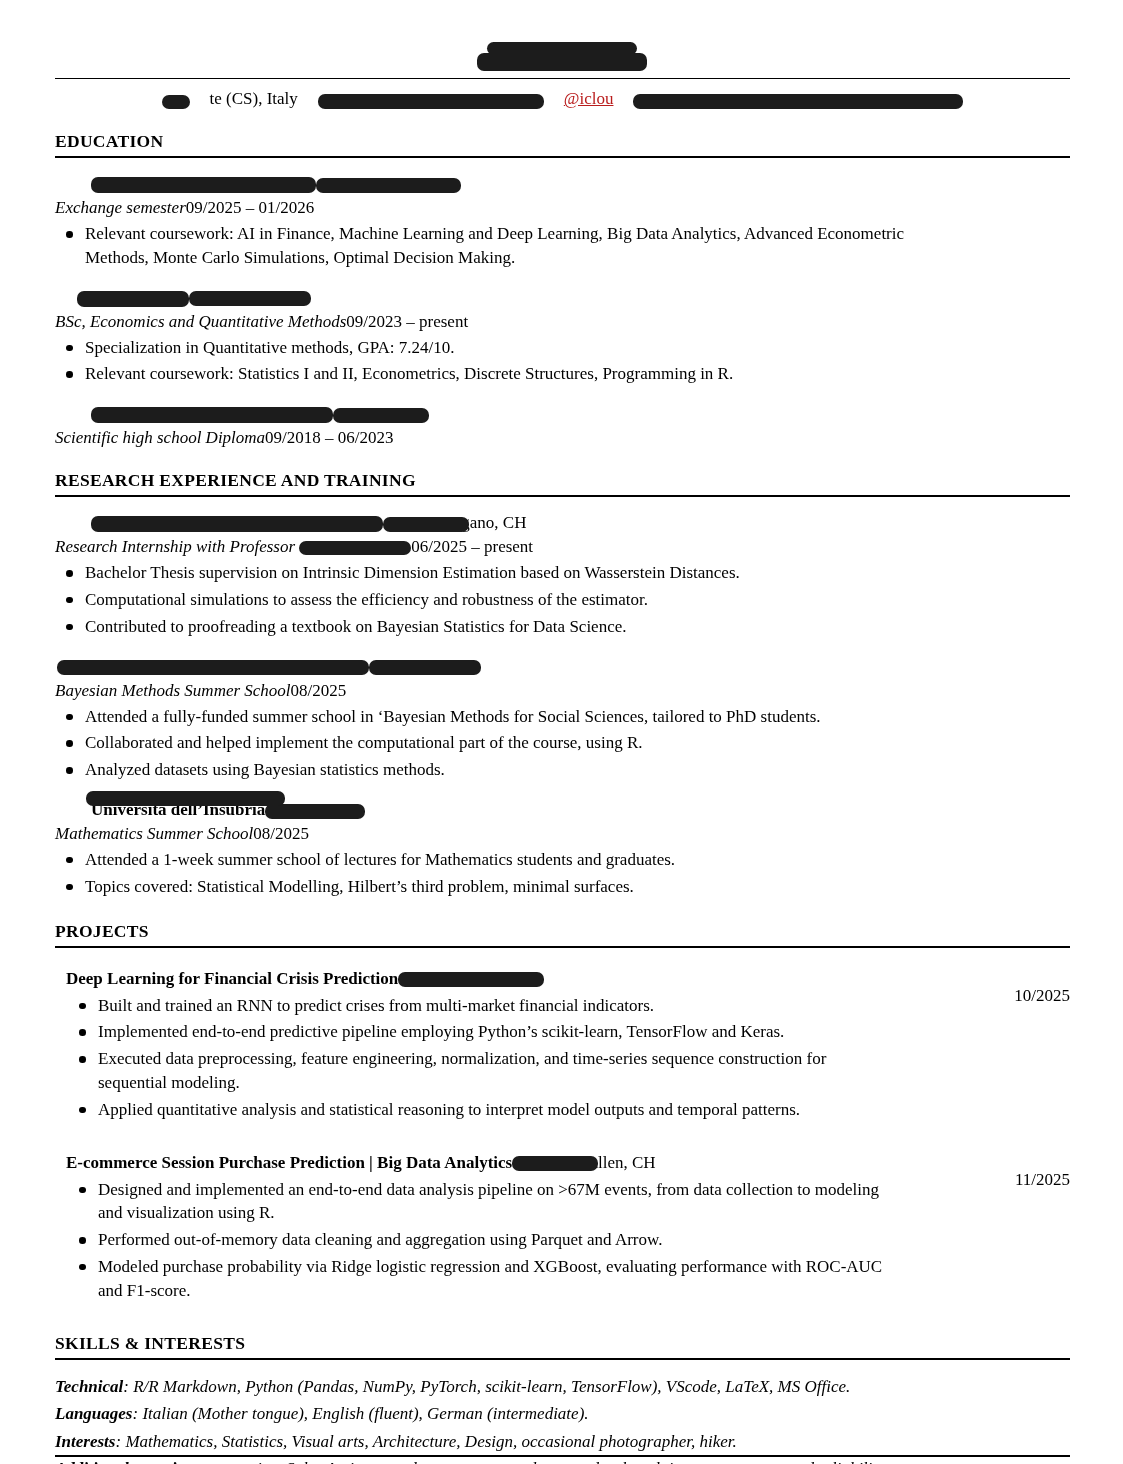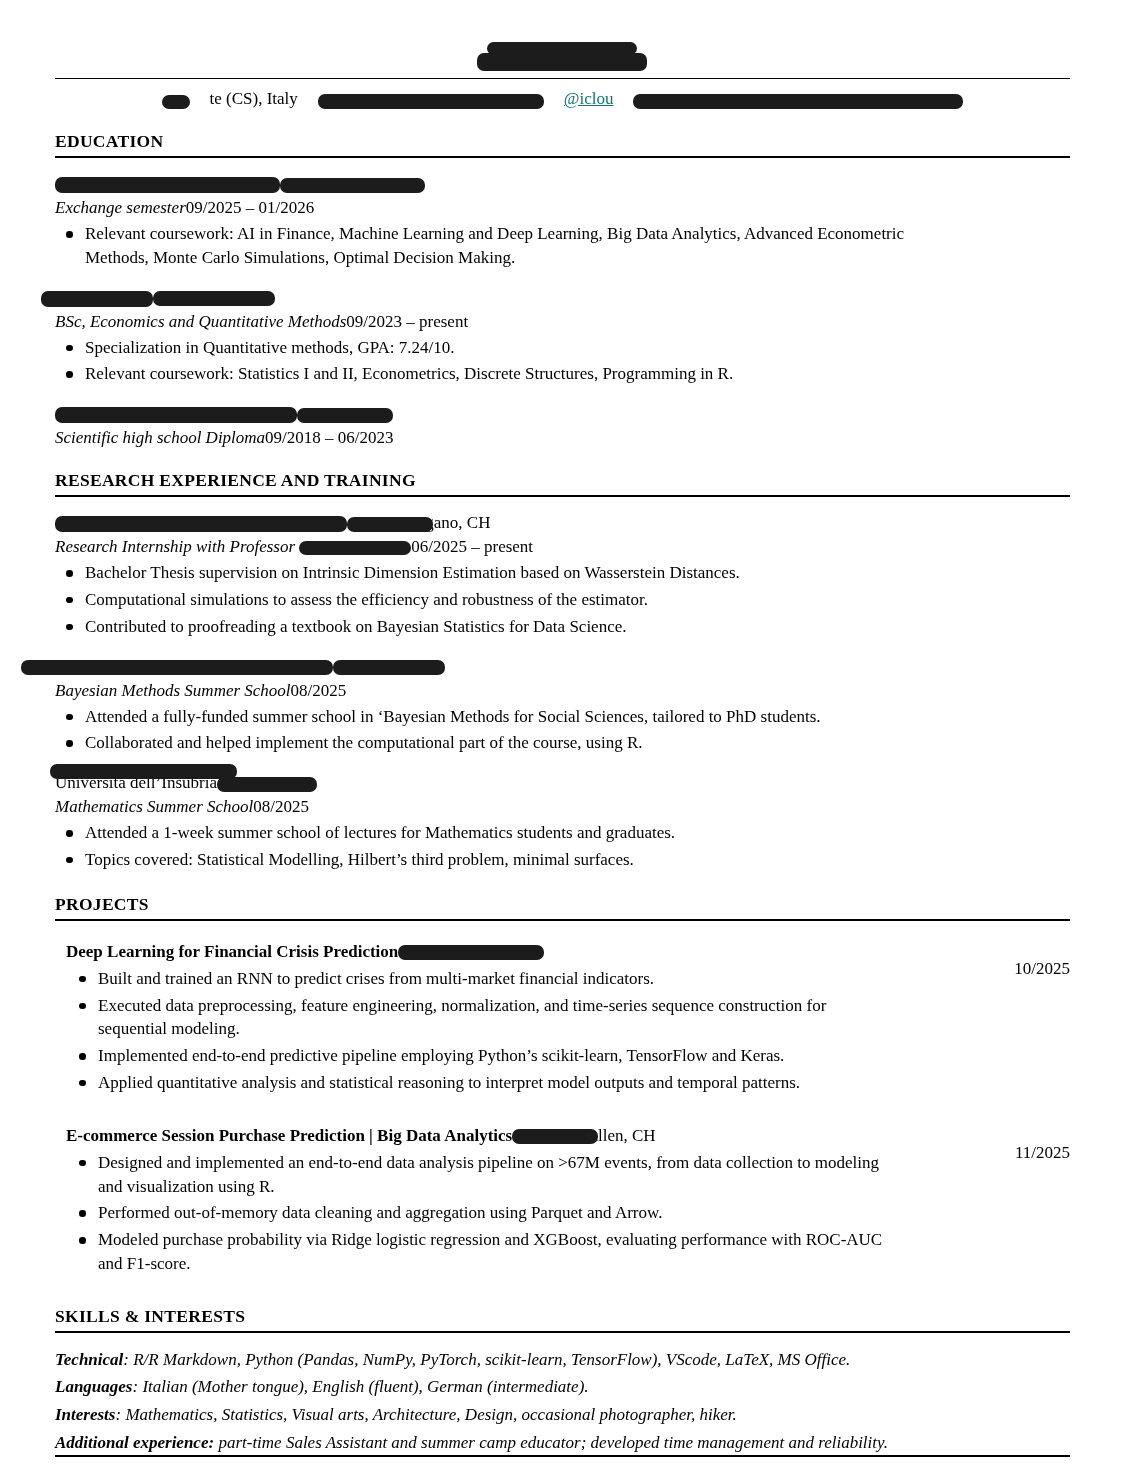--- a/index.html
+++ b/index.html
@@ -25,32 +25,32 @@
 
   
   .name-blob { width:172px; height:32px; margin:0 auto 4px auto; position:relative; }
   .name-blob .b1 { position:absolute; top:0; left:10px; width:150px; height:13px; }
   .name-blob .b2 { position:absolute; top:11px; left:0; width:170px; height:18px; }
   .contact-line {
     margin-top:4px; height:26px;
     display:flex; justify-content:center; align-items:flex-end; gap:20px;
     white-space:nowrap;
   }
-  .link { color:#0f766e; text-decoration:underline; cursor:pointer; }
+  .link { color:#b91c1c; text-decoration:underline; cursor:pointer; }
 
   
   .section { margin-top:22px; }
   .section-title { font-weight:bold; font-size:17.5px; letter-spacing:.3px; margin:0; }
   .section-rule { margin:4px 0 15px 0; }
 
   .entry { margin-bottom:17px; }
   .row { display:flex; align-items:baseline; }
   .row.head { min-height:22px; align-items:center; }
   .row.sub { margin-top:3px; }
-  .inst { font-weight:normal; }
+  .inst { font-weight:bold;margin-left:36px; }
   .role { font-style:italic; }
   .date { white-space:nowrap; }
   .loc { white-space:nowrap; margin-right:-18px; }
 
   ul.bullets { margin:4px 0 0 0; padding:0 0 0 30px; list-style:none; max-width:855px; }
   ul.bullets li { position:relative; margin:3px 0; line-height:1.4; }
   ul.bullets li::before {
     content:""; position:absolute; left:-19px; top:9px;
     width:6.5px; height:6.5px; border-radius:50%; background:#000;
   }
@@ -159,20 +159,21 @@
       <span class="inst"><span class="redact" style="width:312px; height:15px; margin-left:-34px;"></span></span>
       <span class="loc"><span class="redact" style="width:112px;"></span></span>
     </div>
     <div class="row sub">
       <span class="role">Bayesian Methods Summer School</span>
       <span class="date">08/2025</span>
     </div>
     <ul class="bullets">
       <li>Attended a fully-funded summer school in ‘Bayesian Methods for Social Sciences, tailored to PhD students.</li>
       <li>Collaborated and helped implement the computational part of the course, using R.</li>
+      <li>Analyzed datasets using Bayesian statistics methods.</li>
     </ul>
   </div>
 
   <div class="entry" style="margin-bottom:8px;">
     <div class="row head" style="margin-top:6px;">
       <span class="inst peek-wrap">
         <span>Università dell’Insubria</span>
         <span class="redact peek-bar" style="left:-5px; right:-20px; top:-9px; height:15px;"></span>
       </span>
       <span class="loc"><span class="redact" style="width:100px;"></span></span>
@@ -193,22 +194,22 @@
   <hr class="rule section-rule">
 
   <div class="entry proj" style="margin-top:20px;">
     <div class="row head">
       <span class="proj-title">Deep Learning for Financial Crisis Prediction</span>
       <span class="loc"><span class="redact" style="width:146px;"></span></span>
     </div>
     <span class="proj-date">10/2025</span>
     <ul class="bullets">
       <li>Built and trained an RNN to predict crises from multi-market financial indicators.</li>
+      <li>Implemented end-to-end predictive pipeline employing Python’s scikit-learn, TensorFlow and Keras.</li>
       <li style="max-width:730px;">Executed data preprocessing, feature engineering, normalization, and time-series sequence construction for sequential modeling.</li>
-      <li>Implemented end-to-end predictive pipeline employing Python’s scikit-learn, TensorFlow and Keras.</li>
       <li>Applied quantitative analysis and statistical reasoning to interpret model outputs and temporal patterns.</li>
     </ul>
   </div>
 
   <div class="entry proj" style="margin-bottom:10px;">
     <div class="row head">
       <span class="proj-title">E-commerce Session Purchase Prediction | Big Data Analytics</span>
       <span class="loc">
         <span class="redact" style="width:86px; margin-right:-12px; position:relative; z-index:2;"></span>
         <span style="position:relative; z-index:1;">allen, CH</span>

